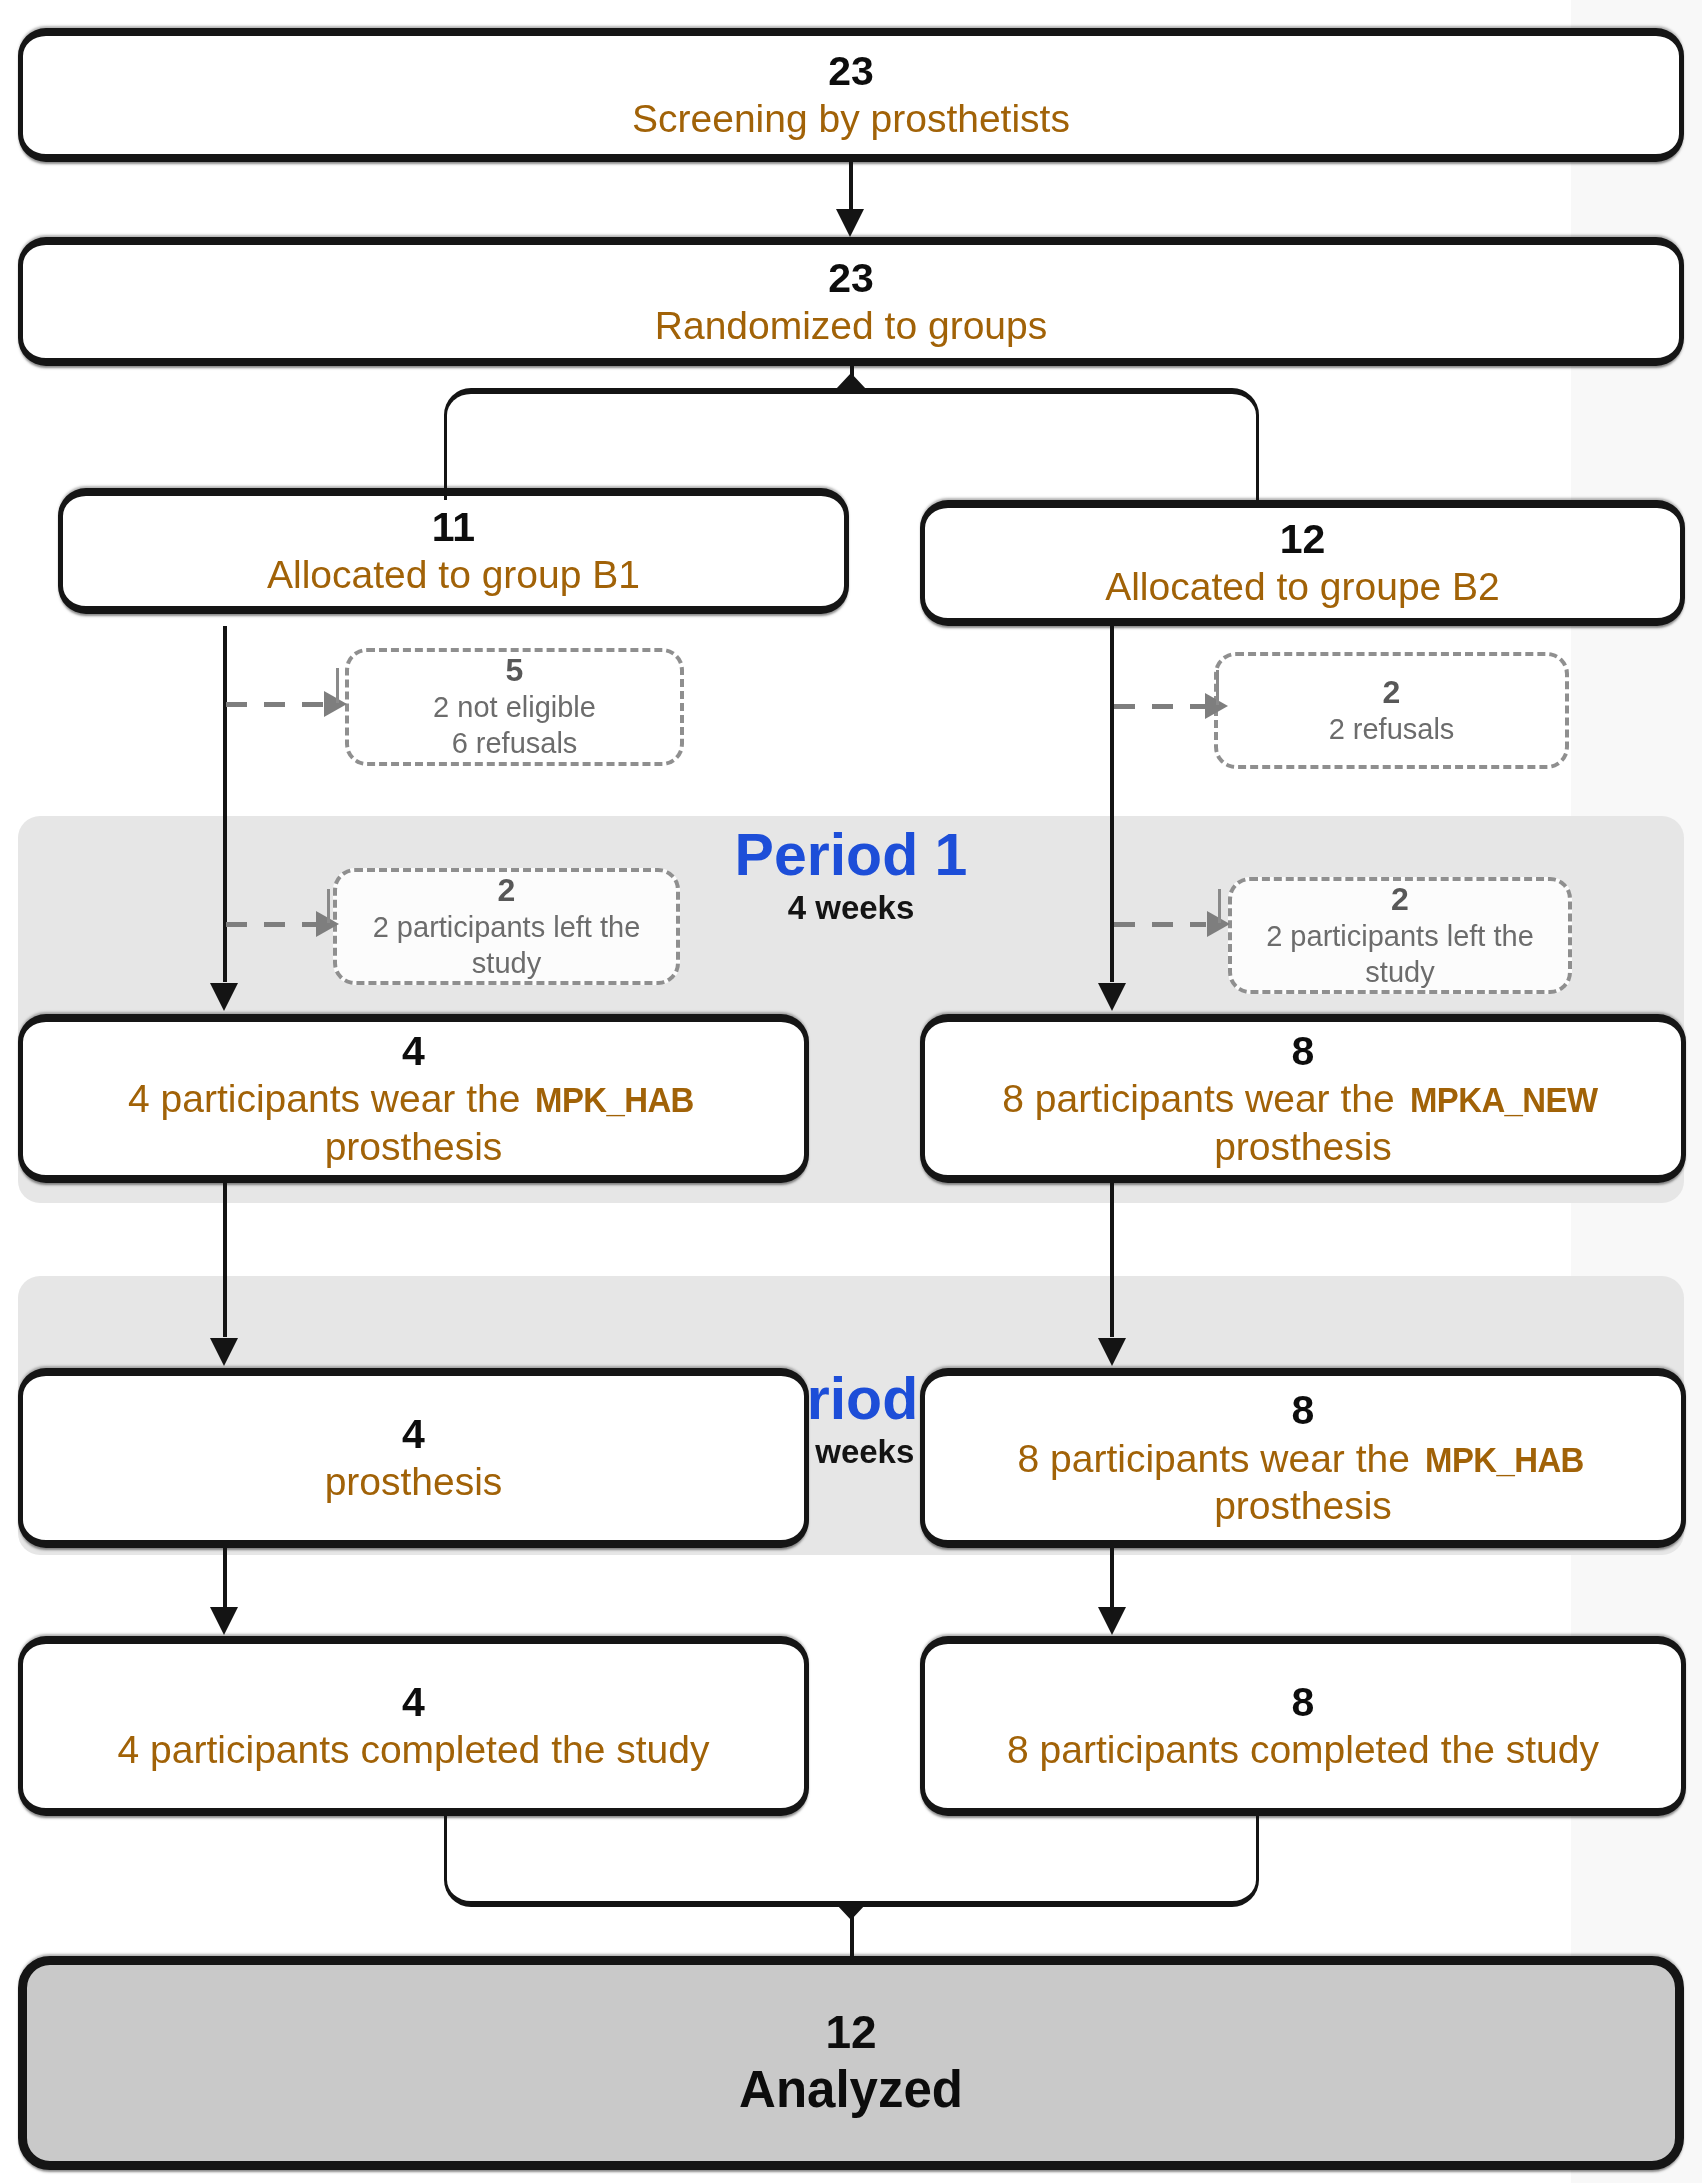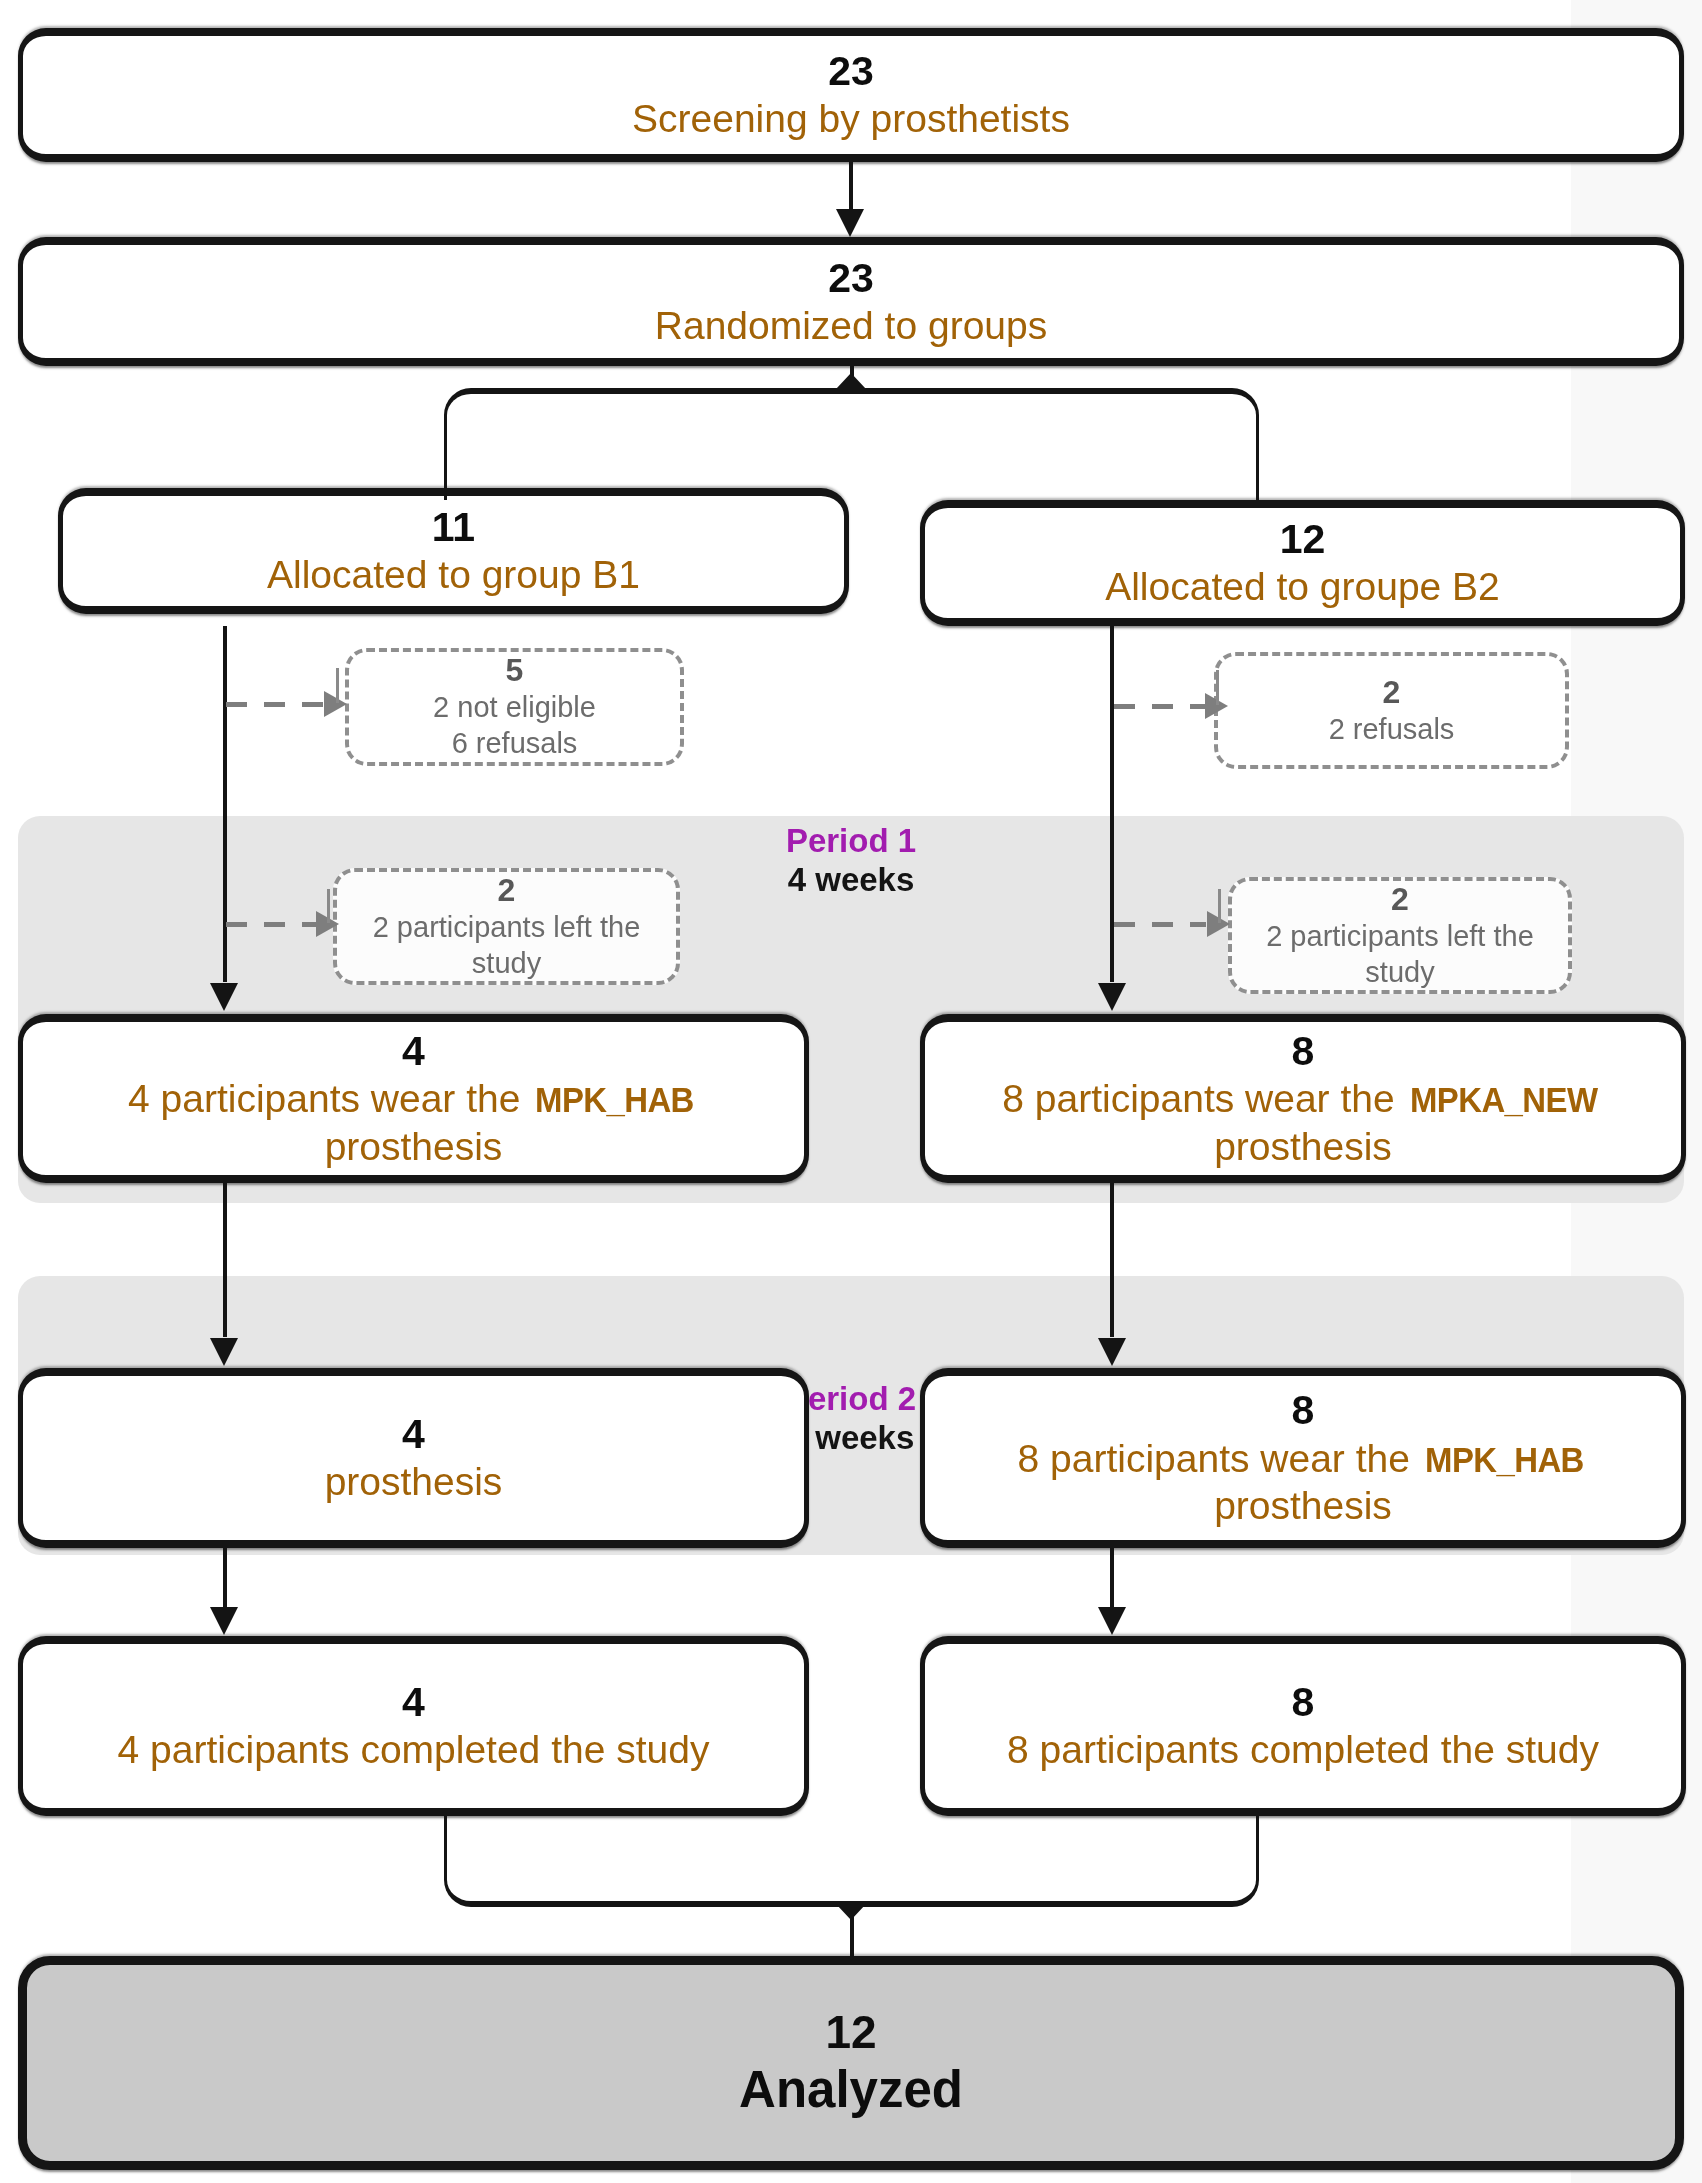--- a/index.html
+++ b/index.html
@@ -4,21 +4,21 @@
 <style>
   html,body{margin:0;padding:0;background:#ffffff;}
   #canvas{
     position:relative;width:1702px;height:2183px;background:#ffffff;
     font-family:"Liberation Sans", sans-serif;color:#141414;overflow:hidden;
   }
   .scan-strip{position:absolute;top:0;right:0;width:131px;height:100%;
     background:#f2f2f2;opacity:.55;z-index:0;}
   .band{position:absolute;background:#e6e6e6;border-radius:22px;z-index:1;
     display:flex;flex-direction:column;align-items:center;padding-top:7.3px;box-sizing:border-box;}
-  .band-title{font-weight:bold;font-size:33px;line-height:1.1;color:#a21caf;}
+  .band-title{font-weight:bold;font-size:59px;line-height:1.1;color:#1d4ed8;}
   .band-sub{font-weight:bold;font-size:33px;line-height:1.2;color:#141414;}
   .box{position:absolute;box-sizing:border-box;background:#ffffff;z-index:2;
     border:5.5px solid #151515;border-top-width:8px;border-bottom-width:8px;
     border-radius:28px;display:flex;flex-direction:column;justify-content:center;
     align-items:center;text-align:center;padding:6px 24px;
     box-shadow:0 3px 2.4px -1.2px rgba(40,40,40,.55), 0 -2.4px 2.4px -1.2px rgba(40,40,40,.35);}
   .num{font-weight:bold;font-size:41px;line-height:1.18;color:#0d0d0d;}
   .txt{font-size:39px;line-height:1.22;color:#a16207;}
   .device{font-weight:bold;font-size:35px;letter-spacing:-0.6px;display:inline-block;
     transform:scaleX(.94);transform-origin:center;margin-left:9.7px;}

